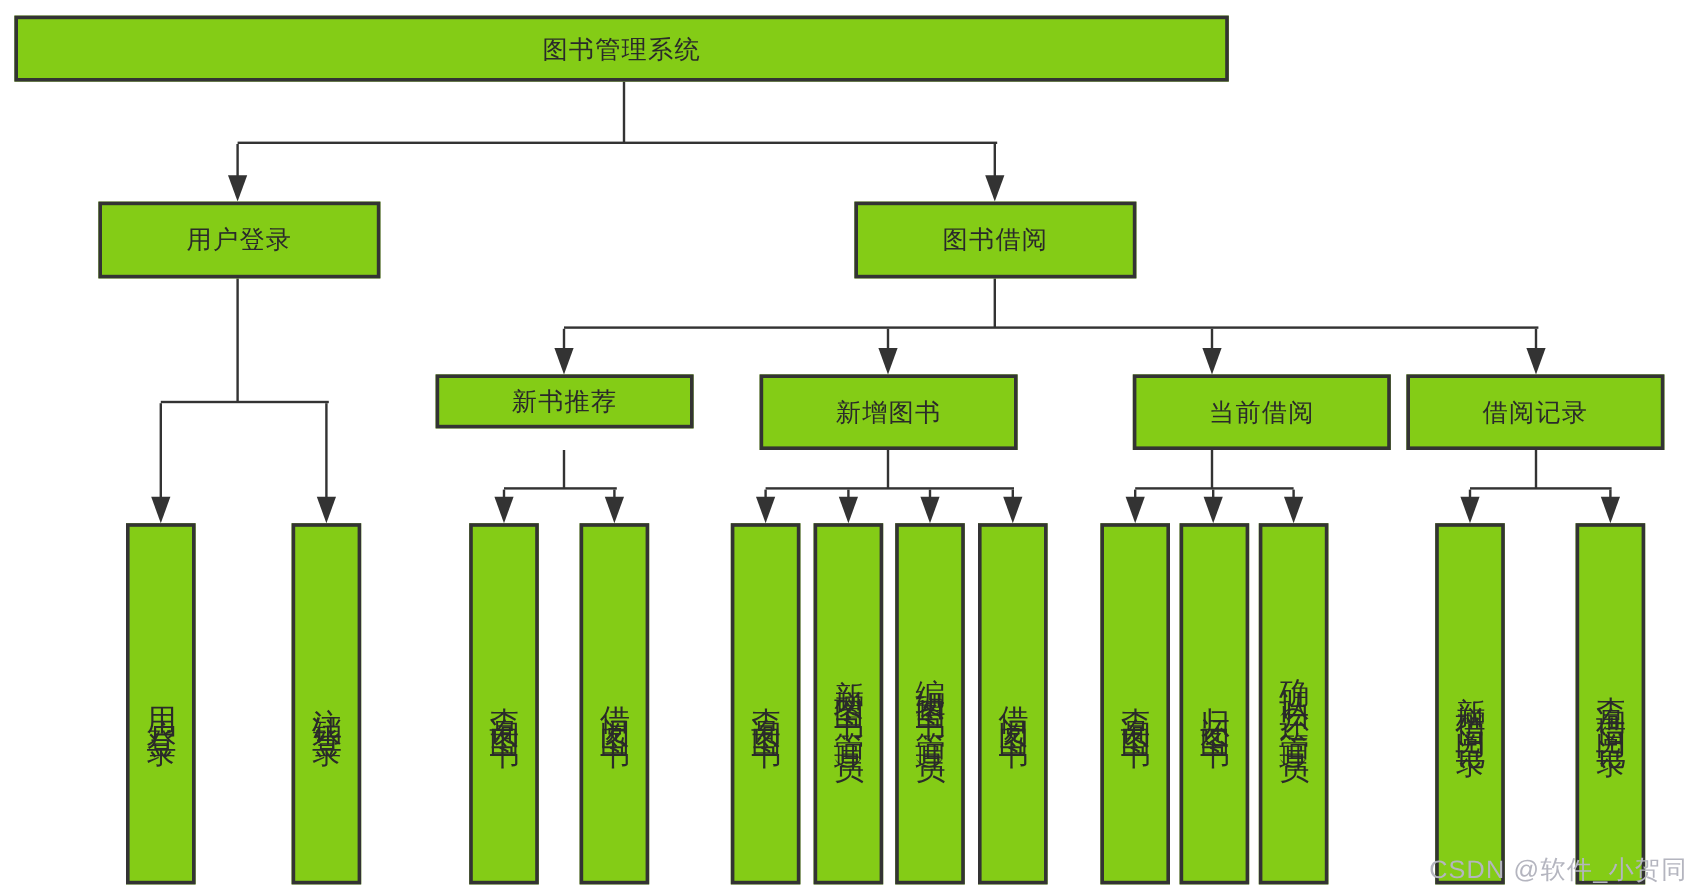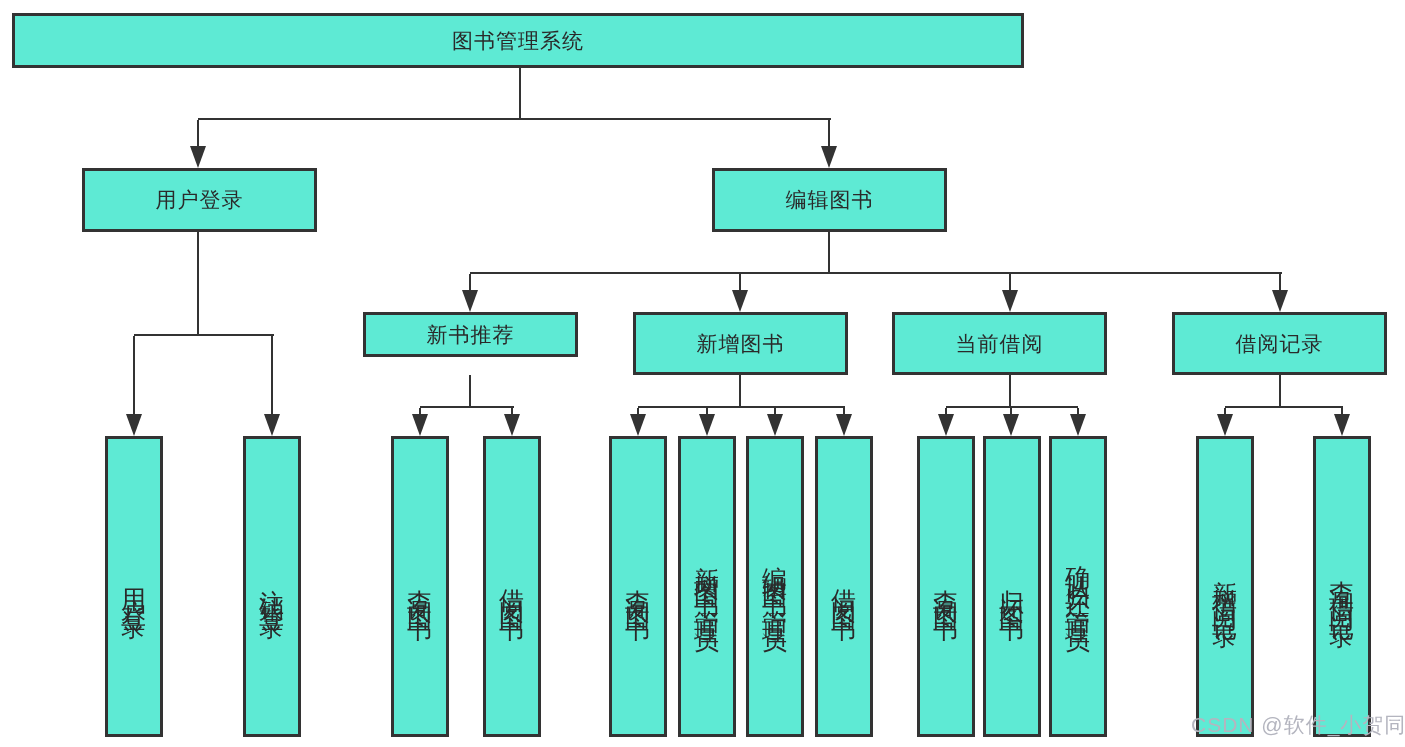--- a/index.html
+++ b/index.html
@@ -5,21 +5,21 @@
   html,body{margin:0;padding:0;}
   body{
     width:1405px;height:747px;position:relative;overflow:hidden;
     background:#ffffff;
     font-family:"Liberation Sans",sans-serif;
   }
   .canvas{position:absolute;inset:0;}
   
   .box{
     position:absolute;box-sizing:border-box;
-    border:3px solid #333333;background:#5eead4;color:#2a2a2a;
+    border:3px solid #333333;background:#84cc16;color:#2a2a2a;
   }
   .hbox{
     display:flex;align-items:center;justify-content:center;
     font-size:21px;letter-spacing:1px;white-space:nowrap;
   }
   .vbox{
     writing-mode:vertical-rl;text-orientation:mixed;
     text-align:center;font-size:25px;letter-spacing:9px;
     line-height:52px;width:58px;height:301px;top:436px;
   }
@@ -81,25 +81,25 @@
   <div class="arw" style="left:1070px;top:408px;height:28px"></div>
 
   <div class="ln" style="left:1279px;top:375px;width:2px;height:32px"></div>
   <div class="ln" style="left:1225px;top:406px;width:118px;height:2px"></div>
   <div class="arw" style="left:1217px;top:408px;height:28px"></div>
   <div class="arw" style="left:1334px;top:408px;height:28px"></div>
 
   <div class="box hbox" style="left:12px;top:13px;width:1012px;height:55px">图书管理系统</div>
 
   <div class="box hbox" style="left:82px;top:168px;width:235px;height:64px">用户登录</div>
-  <div class="box hbox" style="left:712px;top:168px;width:235px;height:64px">编辑图书</div>
+  <div class="box hbox" style="left:712px;top:168px;width:235px;height:64px">图书借阅</div>
 
   <div class="box hbox" style="left:363px;top:312px;width:215px;height:45px">新书推荐</div>
   <div class="box hbox" style="left:633px;top:312px;width:215px;height:63px">新增图书</div>
-  <div class="box hbox" style="left:892px;top:312px;width:215px;height:63px">当前借阅</div>
+  <div class="box hbox" style="left:944px;top:312px;width:215px;height:63px">当前借阅</div>
   <div class="box hbox" style="left:1172px;top:312px;width:215px;height:63px">借阅记录</div>
 
   <div class="box vbox" style="left:105px">用户登录</div>
   <div class="box vbox" style="left:243px">注销登录</div>
 
   <div class="box vbox" style="left:391px">查询图书</div>
   <div class="box vbox" style="left:483px">借阅图书</div>
 
   <div class="box vbox" style="left:609px">查询图书</div>
   <div class="box vbox" style="left:678px">新增图书（管理员）</div>

